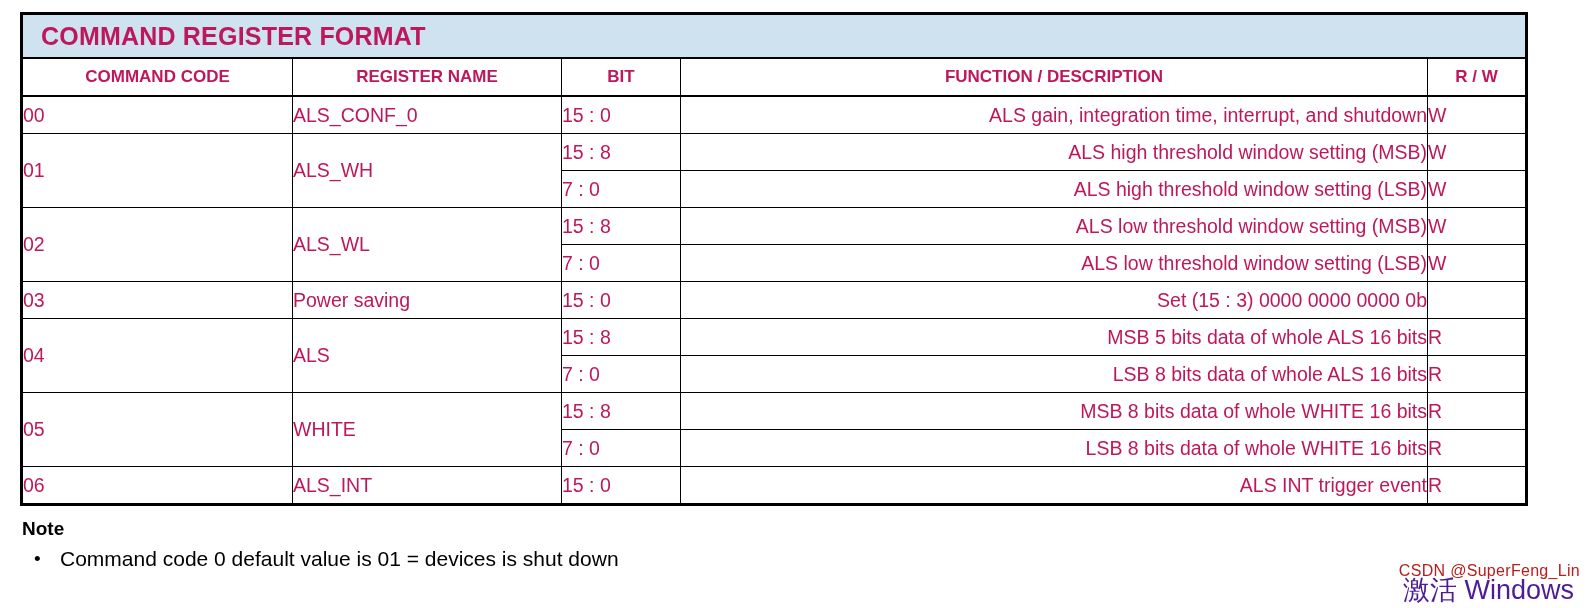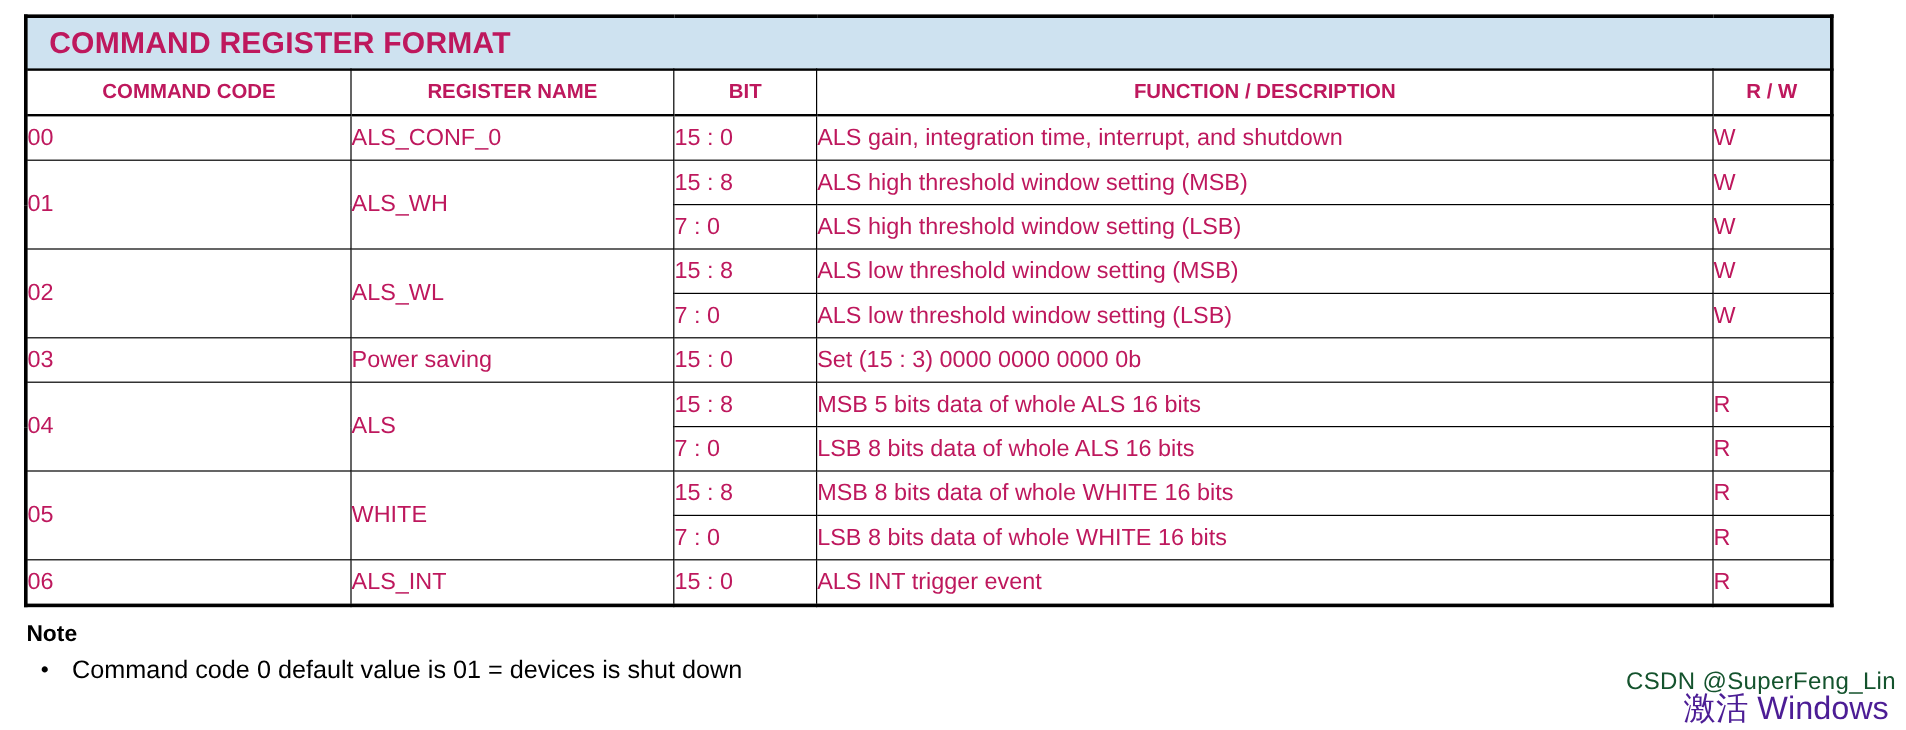--- a/index.html
+++ b/index.html
@@ -68,21 +68,21 @@
 
   tr.head-row td {
     height: 36px;
     font-weight: bold;
     font-size: 17px;
     text-align: center;
     border-bottom: 2px solid #000000;
   }
 
   td.cell-center { text-align: left; }
-  td.cell-left   { text-align: left; padding-left: 13px; }
+  td.cell-left   { text-align: right; padding-left: 13px; }
 
   tr.data-row td { height: 36px; }
 
   .note-block {
     margin-top: 11px;
     padding-left: 2px;
   }
   .note-title {
     font-size: 19px;
     font-weight: bold;
@@ -104,22 +104,22 @@
     left: 12px;
     top: 0;
     font-size: 19px;
     line-height: 28px;
   }
 
   .watermark {
     position: absolute;
     right: 8px;
     bottom: 28px;
-    font-size: 20px;
-    color: #14532d;
+    font-size: 16px;
+    color: #b91c1c;
     white-space: nowrap;
     letter-spacing: 0.3px;
   }
   .watermark-os {
     position: absolute;
     right: 14px;
     bottom: 0px;
     font-size: 27px;
     color: #4c1d95;
     white-space: nowrap;

